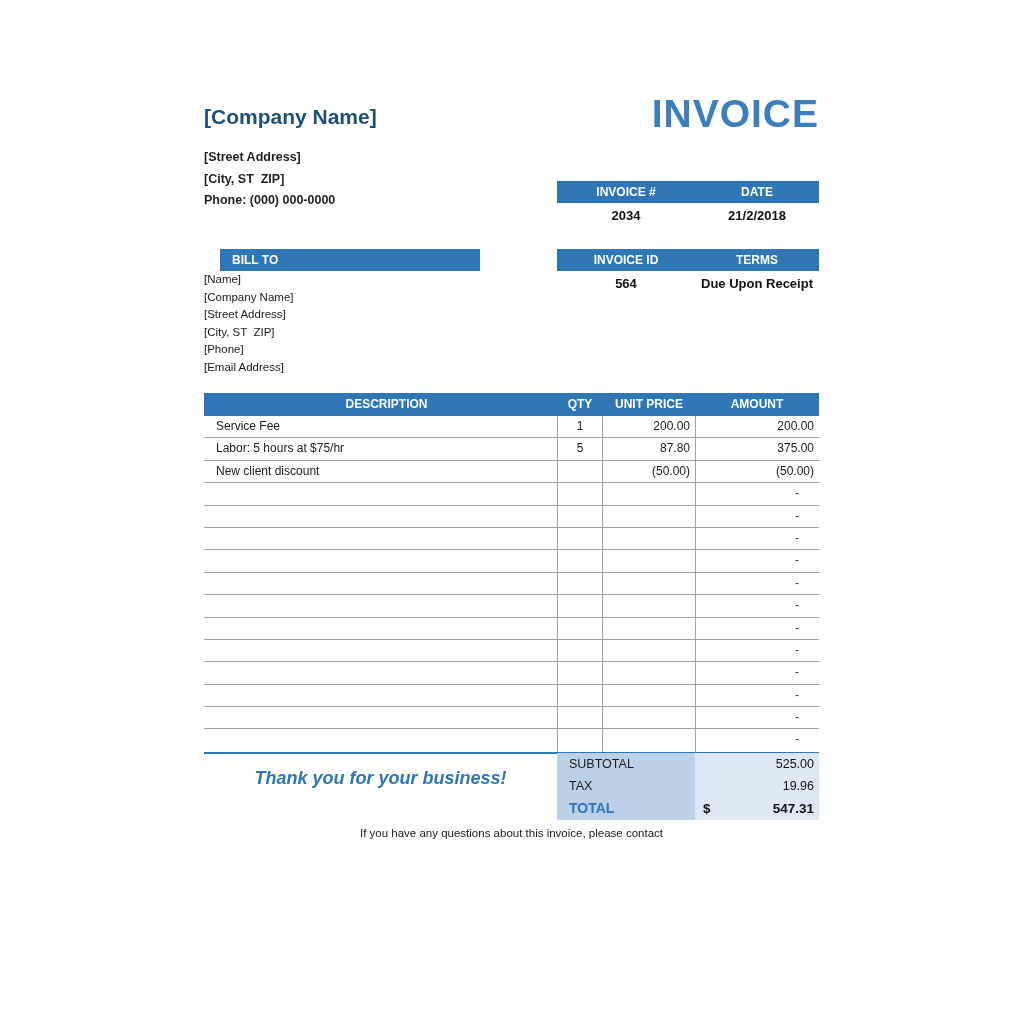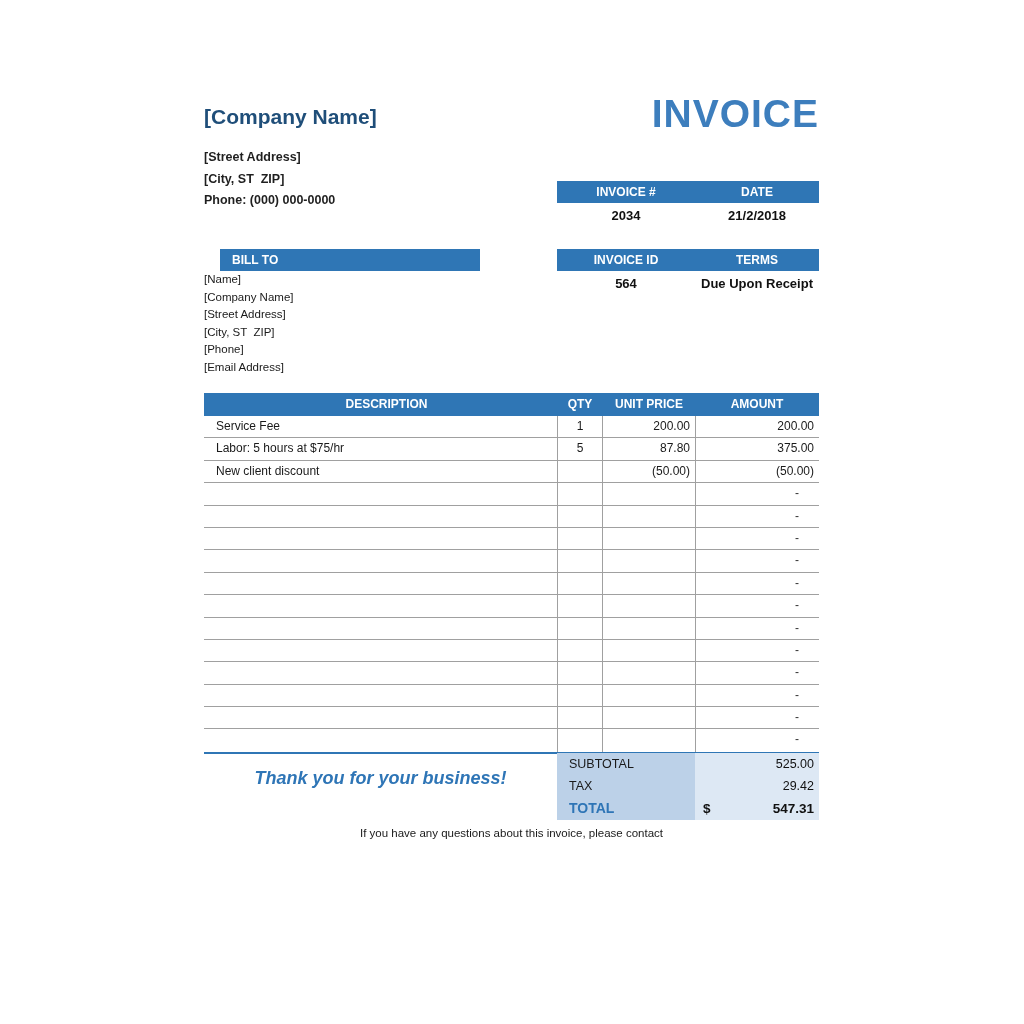--- a/index.html
+++ b/index.html
@@ -224,21 +224,21 @@
   <div class="abs summary" id="summary-block">
       <div class="srow">
         <div class="slabel">SUBTOTAL</div>
         <div class="svalue">
           <div class="amt">525.00</div>
         </div>
       </div>
       <div class="srow">
         <div class="slabel">TAX</div>
         <div class="svalue">
-          <div class="amt">29.42</div>
+          <div class="amt">19.96</div>
         </div>
       </div>
       <div class="srow total">
         <div class="slabel">TOTAL</div>
         <div class="svalue">
           <div class="cur">$</div>
           <div class="amt">547.31</div>
         </div>
       </div>
     </div>

